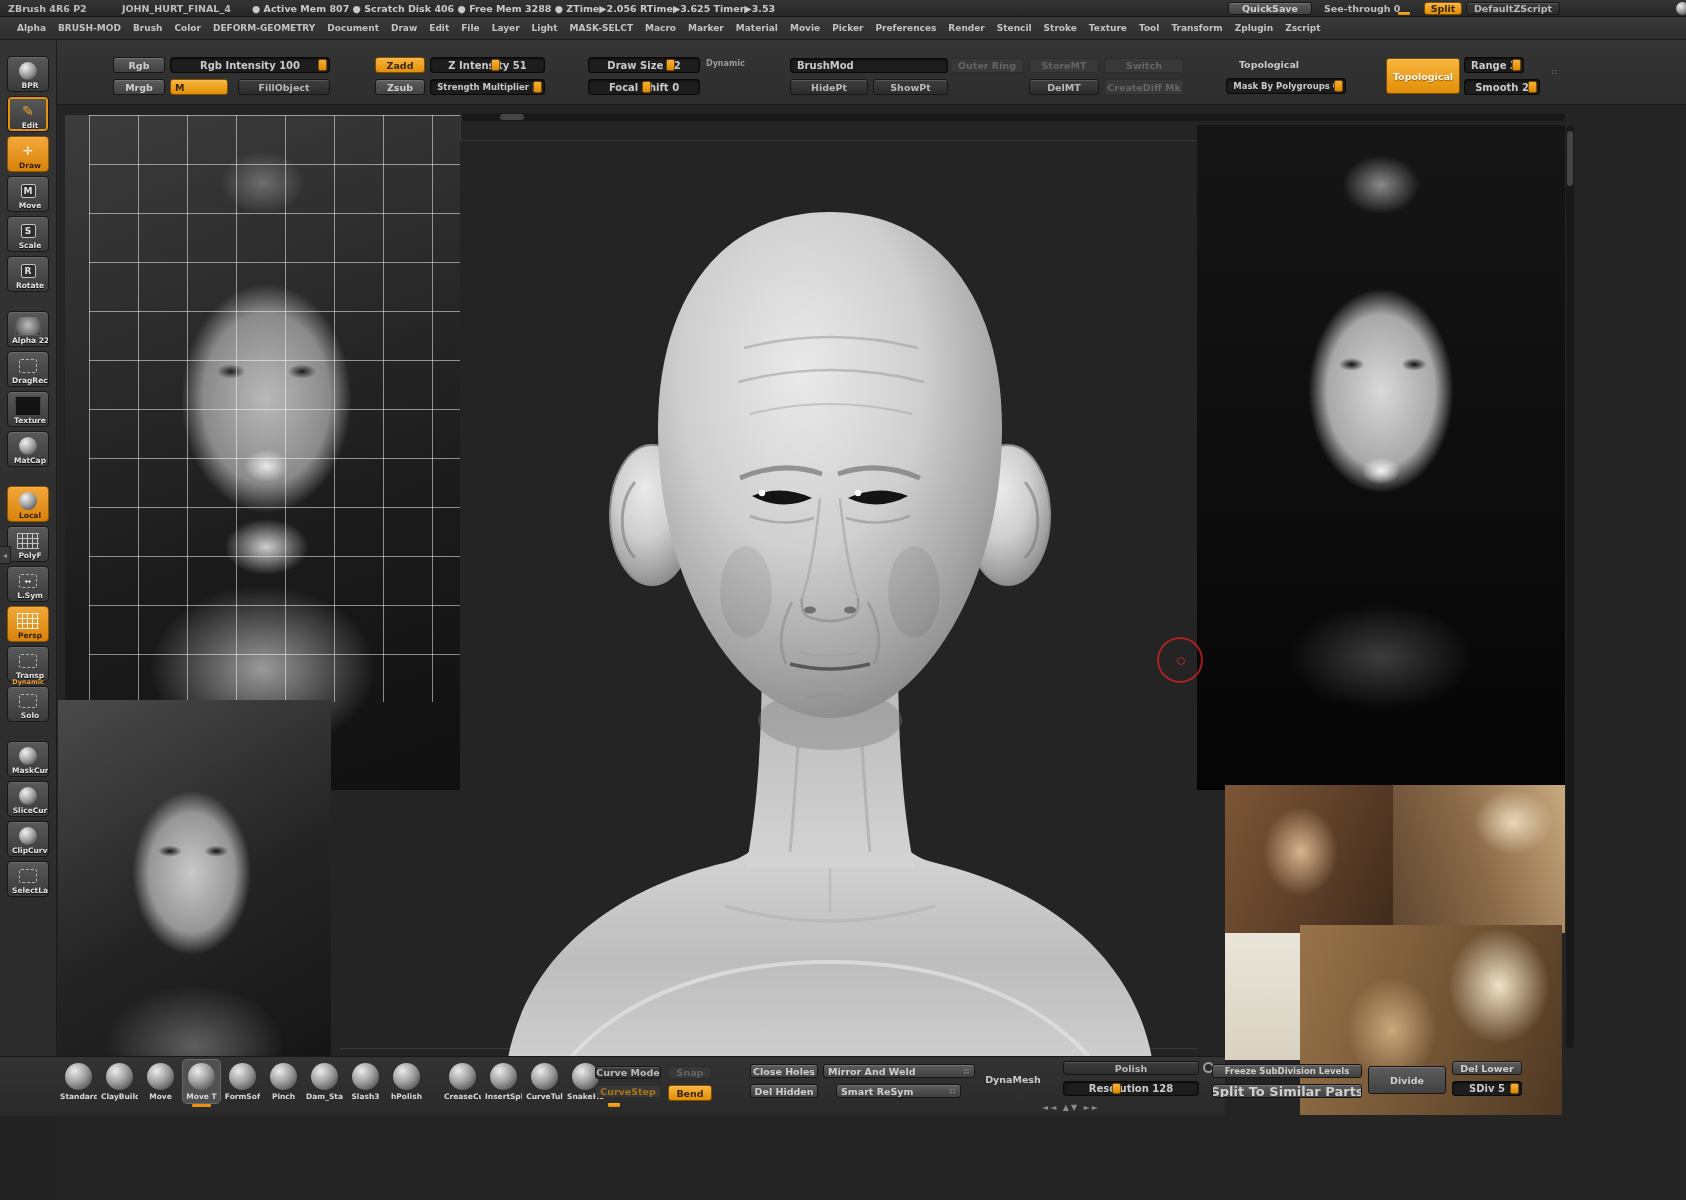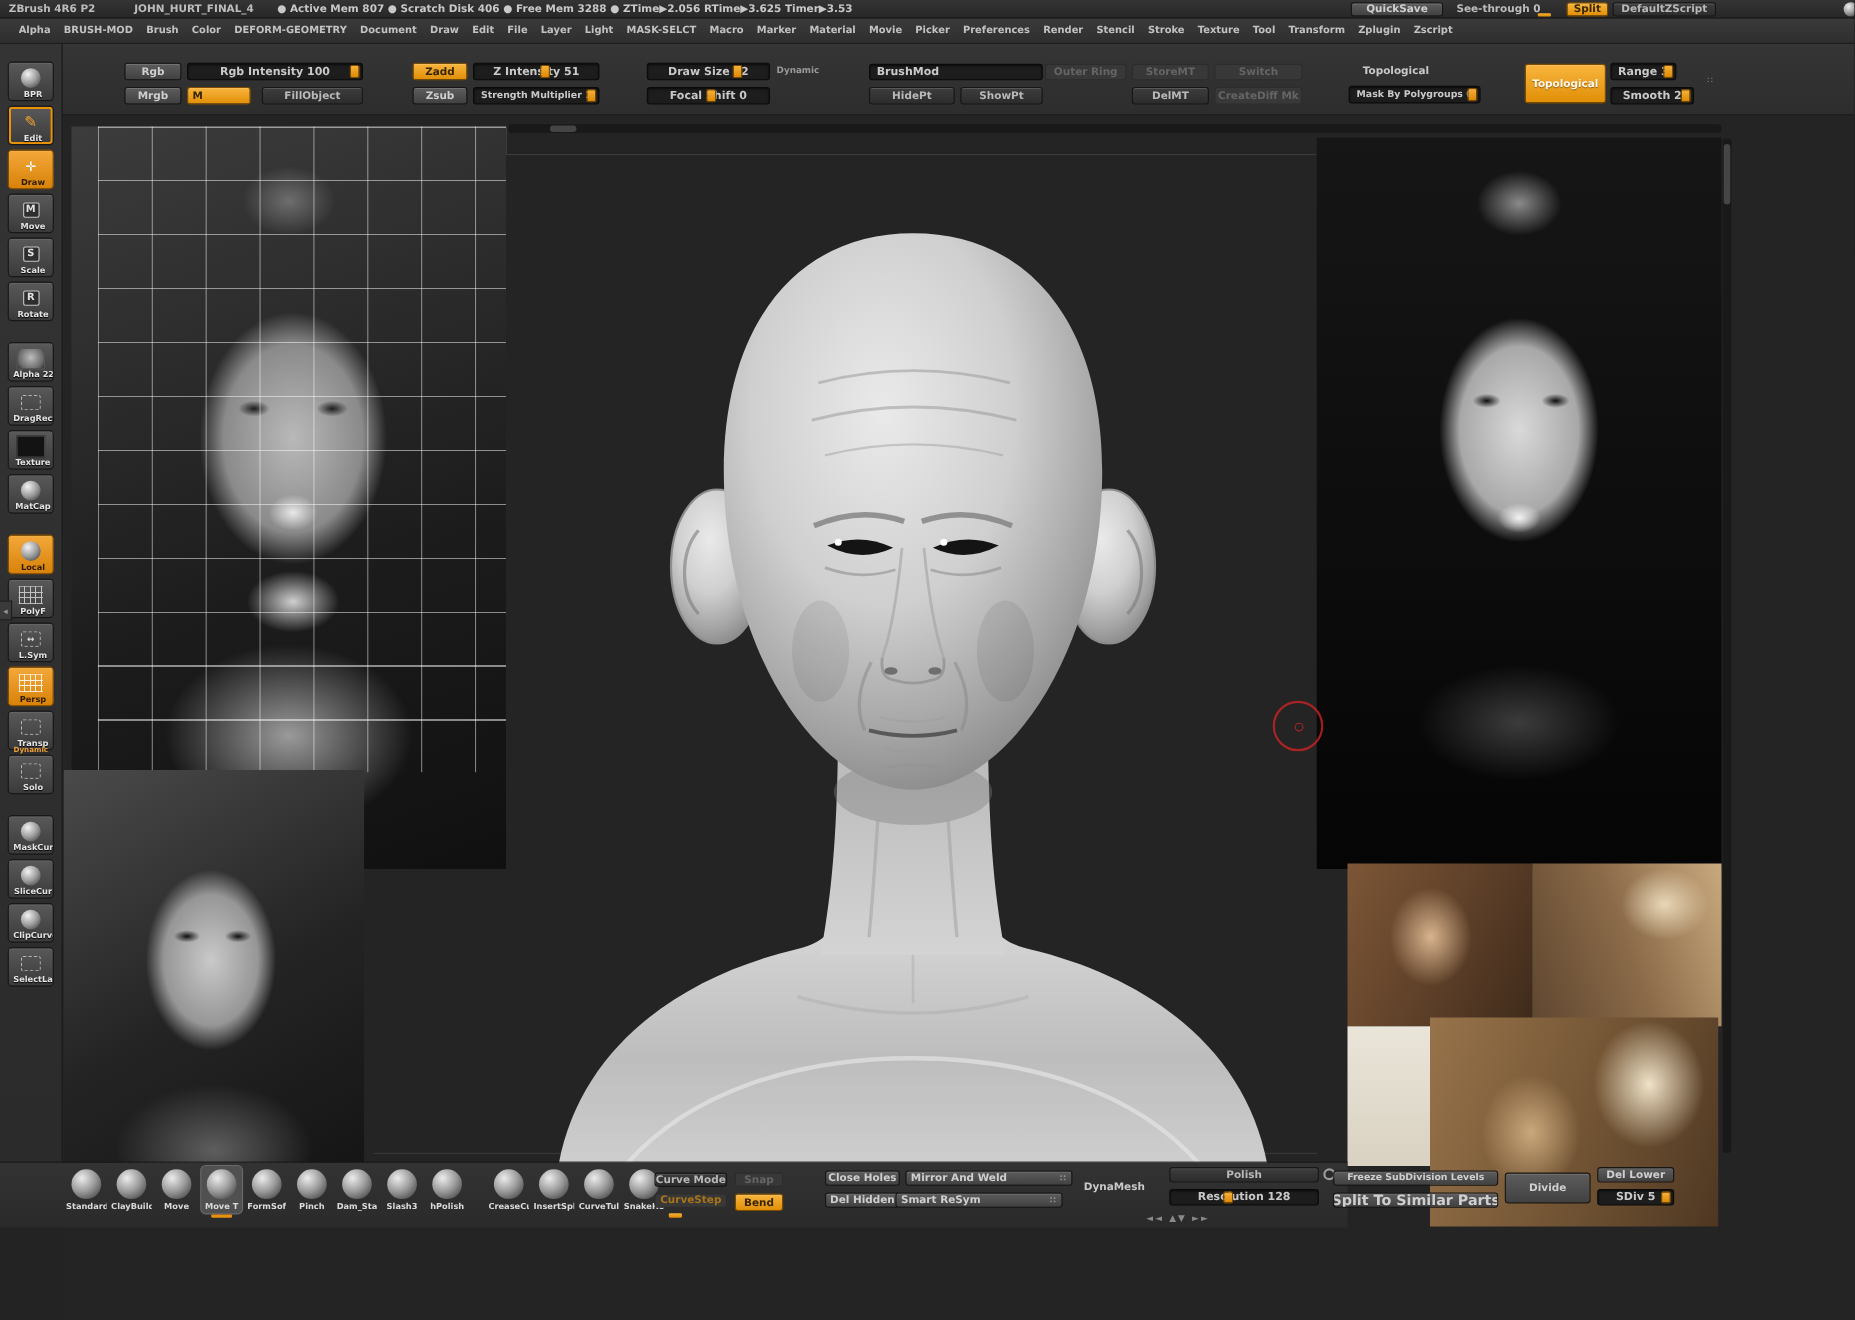--- a/index.html
+++ b/index.html
@@ -625,21 +625,21 @@
   <div class="btn tray-ctl" style="left:750px;top:1064px;width:68px;height:14px">
     <span>Close Holes</span>
     </div>
   <div class="btn tray-ctl" style="left:823px;top:1064px;width:152px;height:14px">
     <span>Mirror And Weld</span>
     <span class="grip">∷</span>
     </div>
   <div class="btn tray-ctl" style="left:750px;top:1084px;width:68px;height:14px">
     <span>Del Hidden</span>
     </div>
-  <div class="btn tray-ctl" style="left:814px;top:1084px;width:152px;height:14px">
+  <div class="btn tray-ctl" style="left:836px;top:1084px;width:125px;height:14px">
     <span>Smart ReSym</span>
     <span class="grip">∷</span>
     </div>
 
   <div class="btn flat tray-ctl" style="left:980px;top:1072px;width:66px;height:14px">
     <span>DynaMesh</span>
     </div>
   <div class="btn dark tray-ctl" style="left:1063px;top:1061px;width:136px;height:14px">
     <span>Polish</span>
     </div>

